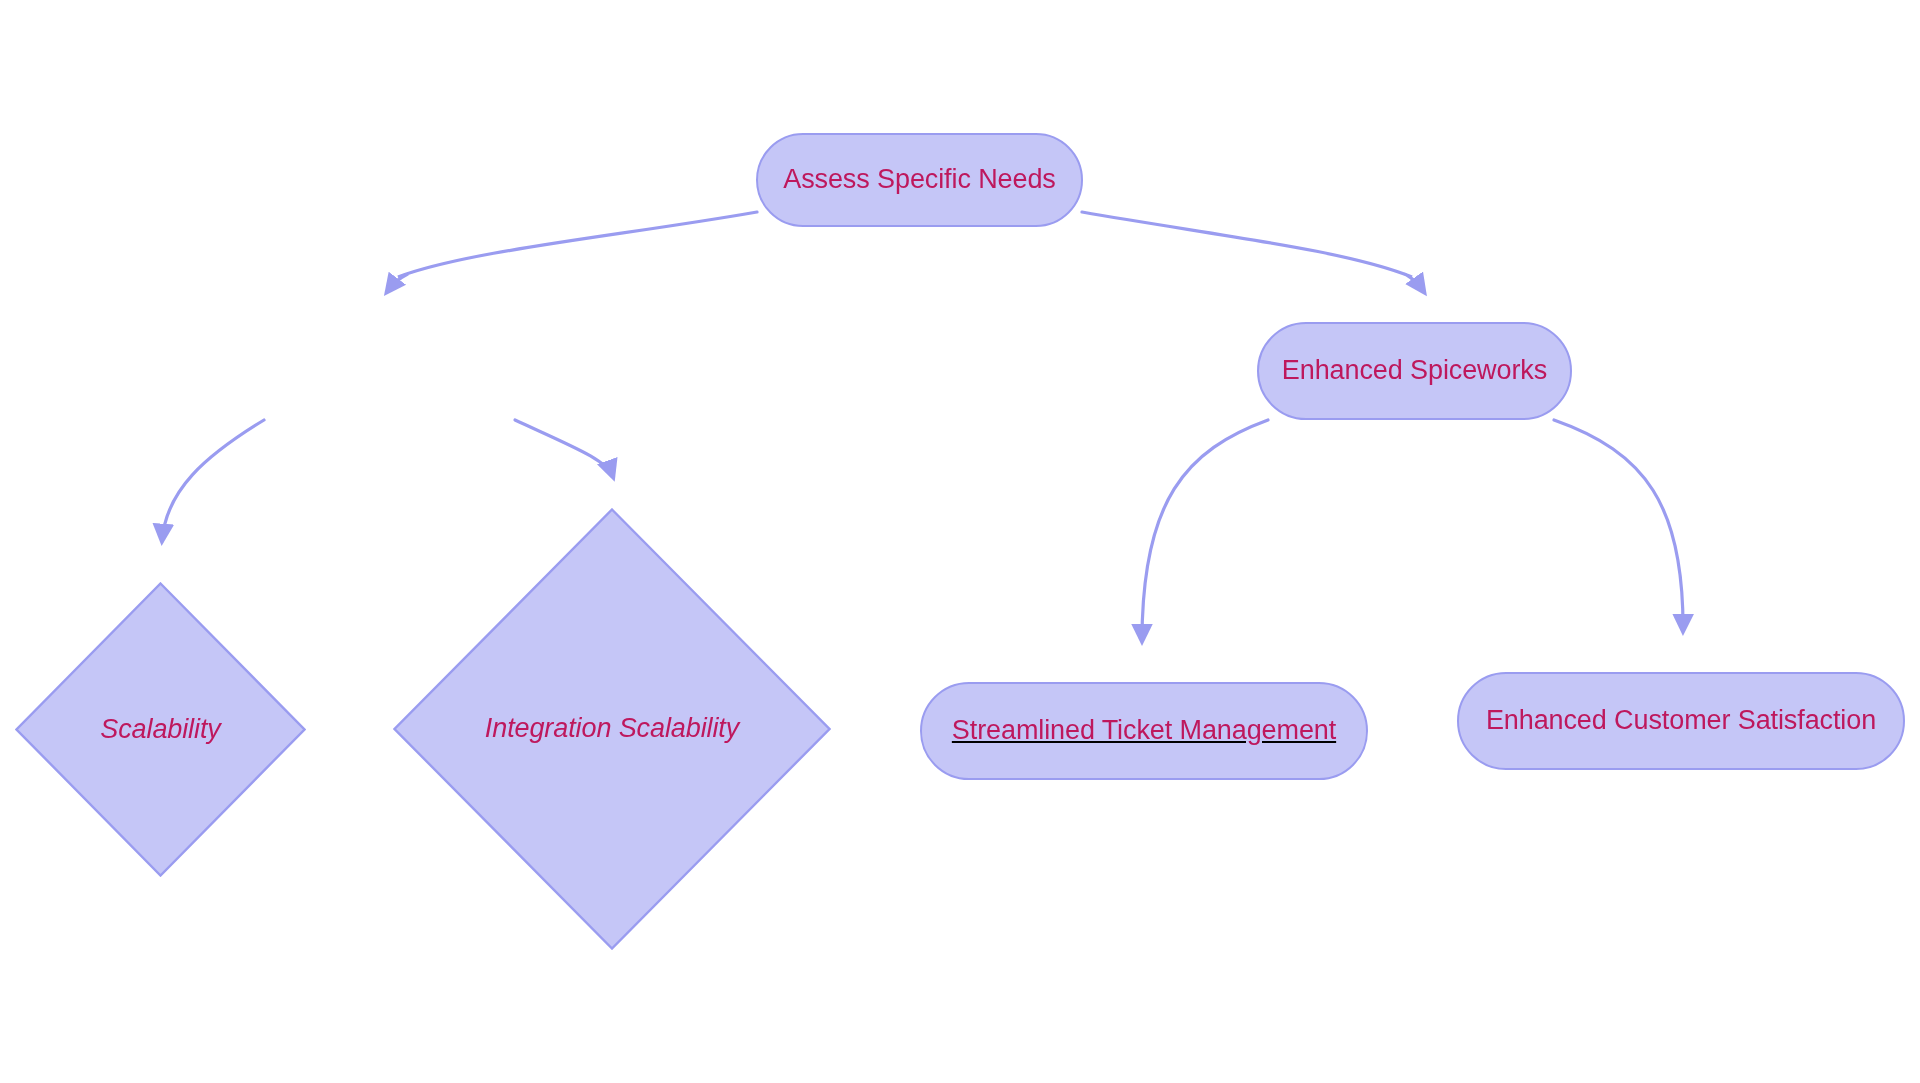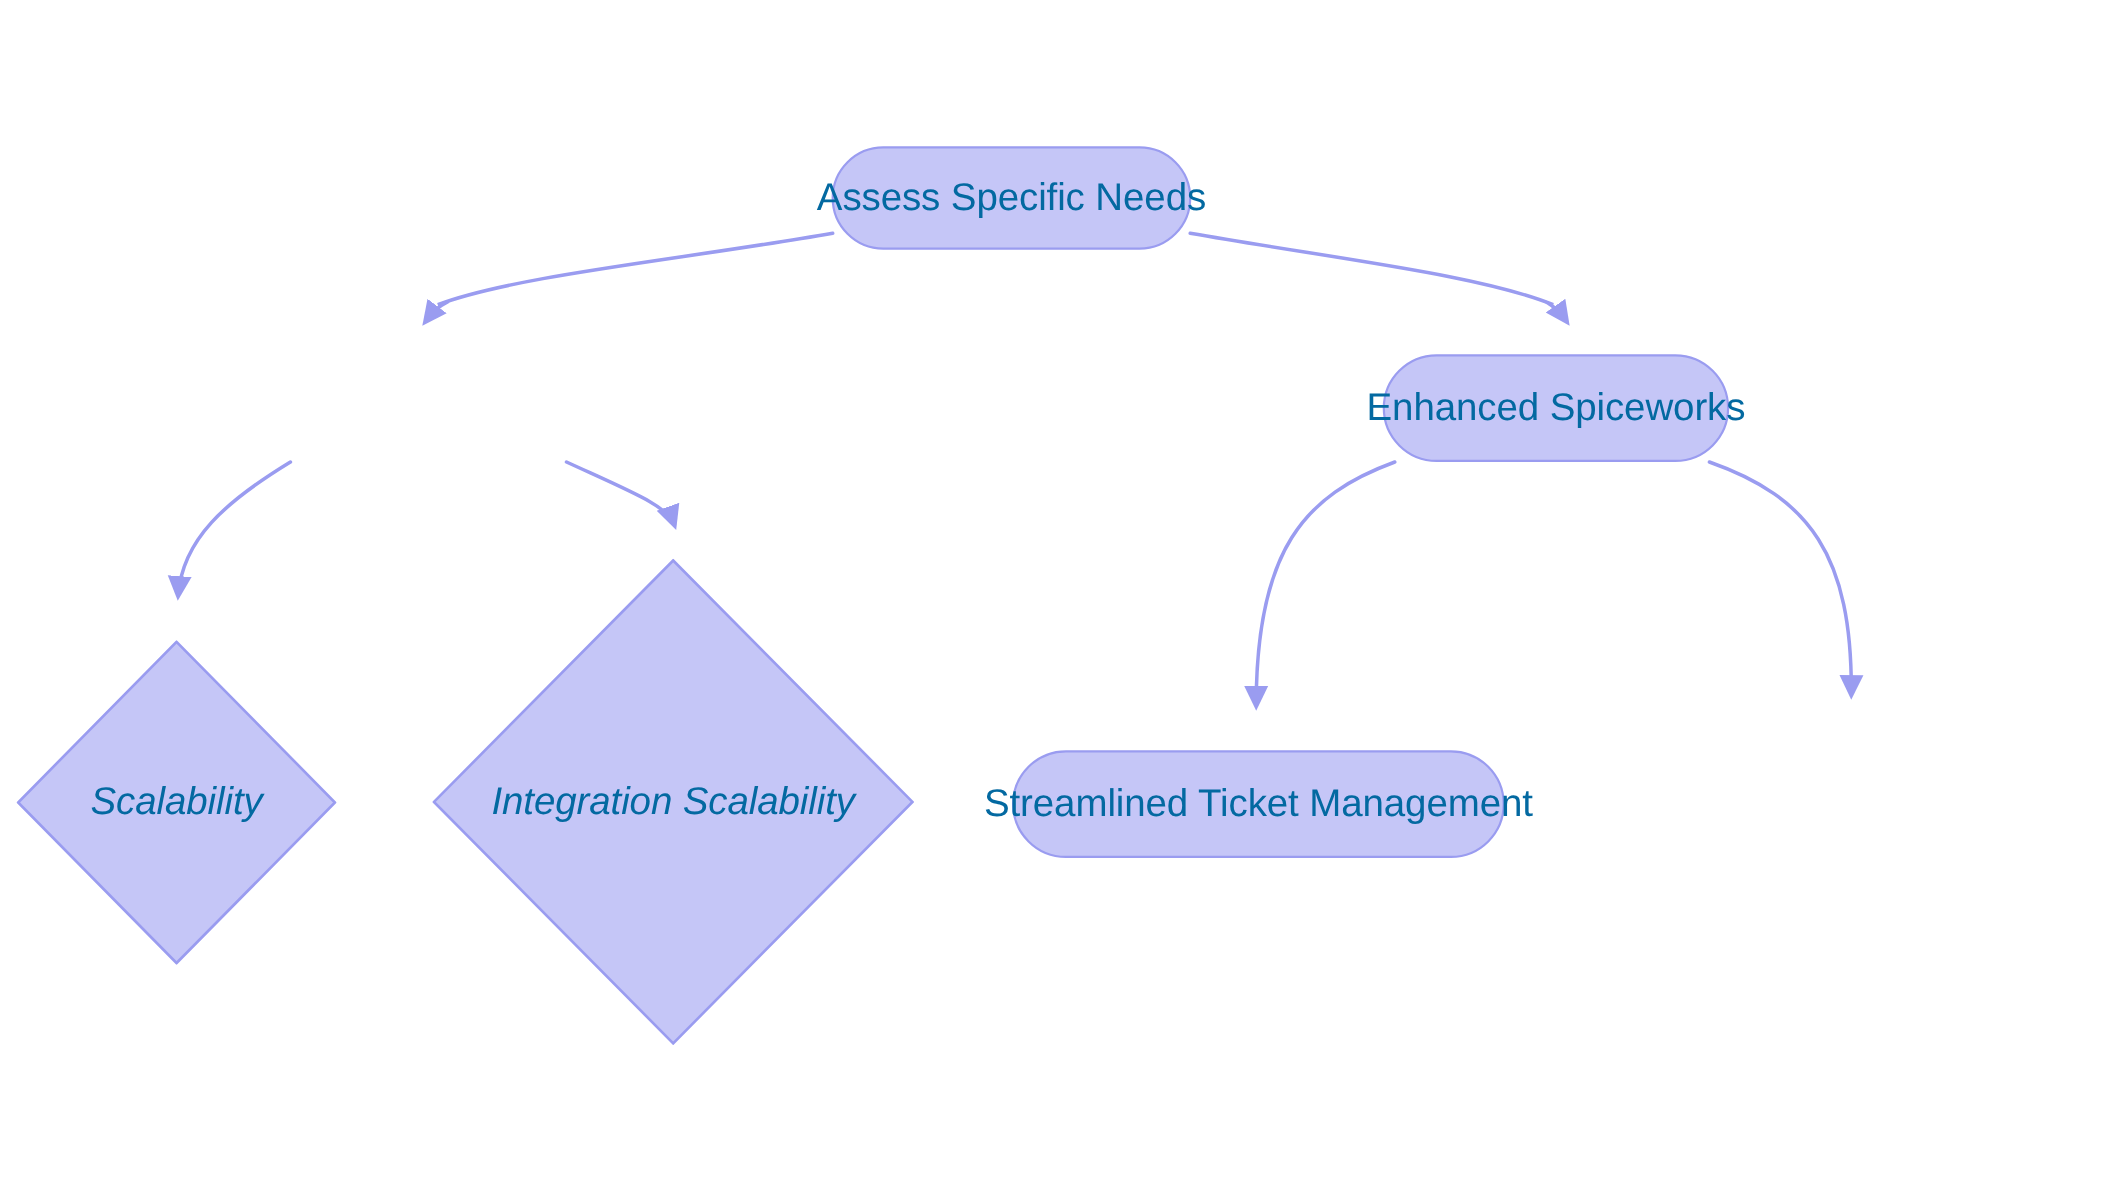--- a/index.html
+++ b/index.html
@@ -40,23 +40,23 @@
     display: flex;
     align-items: center;
     justify-content: center;
   }
   .node-stadium {
     background: #c5c6f7;
     border: 2px solid #9a9cf0;
     border-radius: 56px;
   }
   .node-label {
-    color: #0369a1;
+    color: #be185d;
     font-family: "Liberation Sans", sans-serif;
-    font-size: 35px;
+    font-size: 27px;
     font-weight: 400;
     line-height: 1.1;
     white-space: nowrap;
     letter-spacing: -0.1px;
     text-align: center;
     pointer-events: none;
   }
   .node-diamond {
     position: absolute;
   }
@@ -122,19 +122,22 @@
       <span class="node-label">Scalability</span>
     </div>
 
     <div class="node-diamond" style="left:393px; top:508px; width:438px; height:442px;">
       <svg class="diamond-shape" viewBox="0 0 438 442" preserveAspectRatio="none">
         <polygon points="219,1.5 436.5,221 219,440.5 1.5,221" fill="#c5c6f7" stroke="#9a9cf0" stroke-width="2.4"></polygon>
       </svg>
       <span class="node-label">Integration Scalability</span>
     </div>
 
-    <div class="node node-stadium" style="left:920px; top:682px; width:448px; height:98px;">
+    <div class="node node-stadium" style="left:920px; top:682px; width:448px; height:98px;text-decoration:underline;">
       <span class="node-label">Streamlined Ticket Management</span>
     </div>
 
+    <div class="node node-stadium" style="left:1457px; top:672px; width:448px; height:98px;">
+      <span class="node-label">Enhanced Customer Satisfaction</span>
+    </div>
 
   </div>
 </div>
 
 </body></html>

